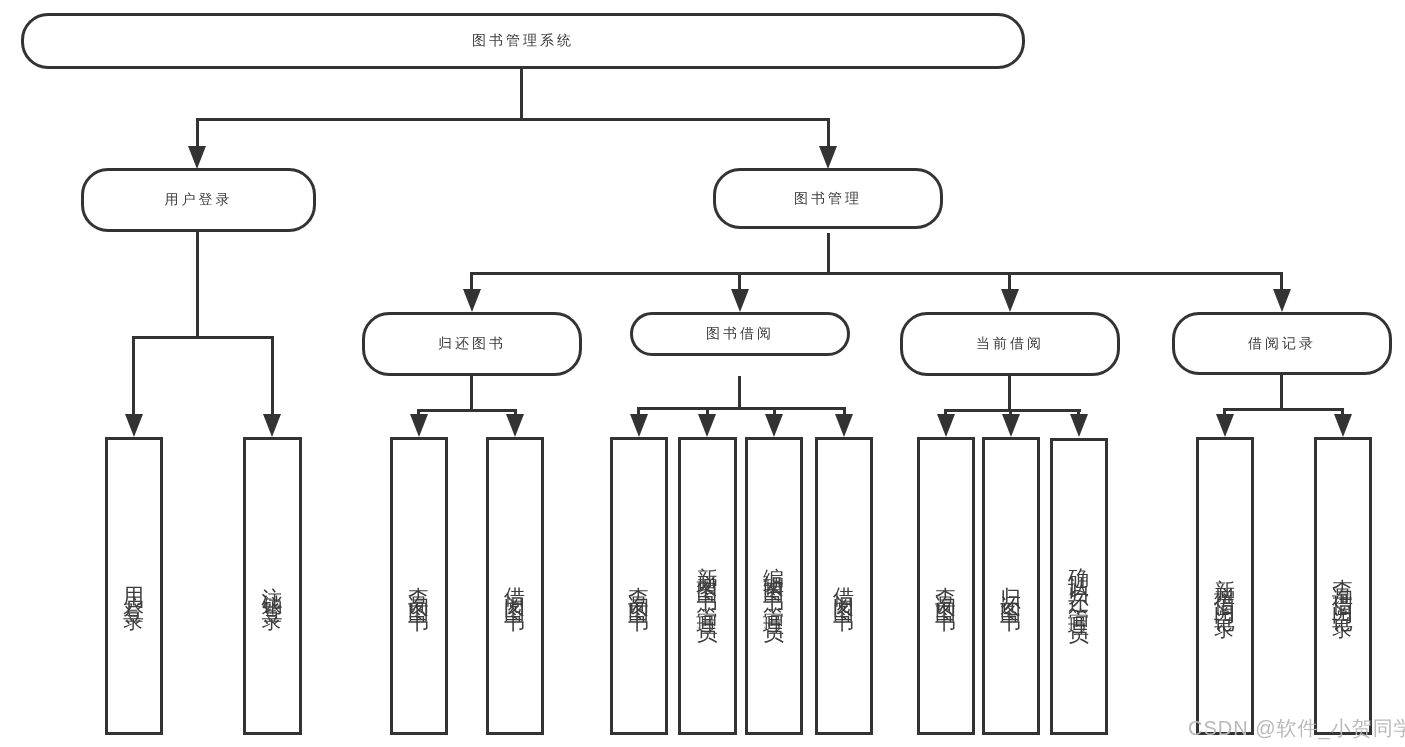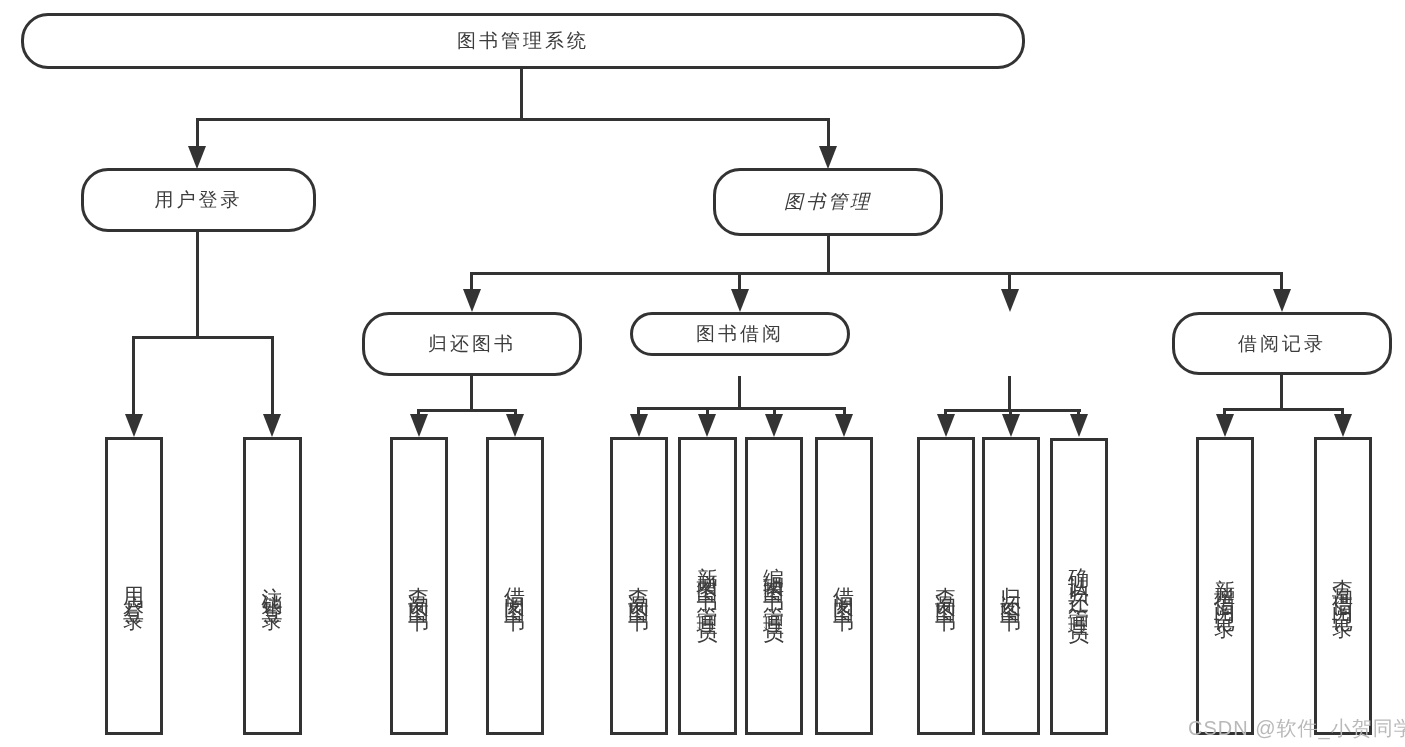--- a/index.html
+++ b/index.html
@@ -4,21 +4,21 @@
 <style>
   html,body{margin:0;padding:0;background:#ffffff;}
   #stage{
     position:relative;width:1405px;height:747px;background:#ffffff;overflow:hidden;
     font-family:"Liberation Sans","DejaVu Sans",sans-serif;
   }
   .node{
     position:absolute;box-sizing:border-box;border:3px solid #333333;background:#ffffff;
     color:#3c3c3c;display:flex;align-items:center;justify-content:center;
   }
-  .hnode{font-size:19px;letter-spacing:3px;white-space:nowrap;border-radius:27px;}
+  .hnode{font-size:14px;letter-spacing:3px;white-space:nowrap;border-radius:27px;}
   .vnode{
     writing-mode:vertical-rl;text-orientation:mixed;
     font-size:21px;letter-spacing:8px;line-height:1;
   }
   .vline{position:absolute;width:3px;background:#333333;}
   .hline{position:absolute;height:3px;background:#333333;}
   .arrowhead{
     position:absolute;width:0;height:0;
     border-left:9px solid transparent;border-right:9px solid transparent;
     border-top:23px solid #333333;
@@ -36,21 +36,21 @@
   <div class="node hnode" style="left:21px;top:13px;width:1004px;height:56px;">图书管理系统</div>
 
   <div class="vline" style="left:520px;top:69px;height:50px;"></div>
   <div class="hline" style="left:196px;top:118px;width:634px;"></div>
   <div class="vline" style="left:196px;top:118px;height:29px;"></div>
   <div class="arrowhead" style="left:188px;top:146px;"></div>
   <div class="vline" style="left:827px;top:118px;height:29px;"></div>
   <div class="arrowhead" style="left:819px;top:146px;"></div>
 
   <div class="node hnode" style="left:81px;top:168px;width:235px;height:64px;">用户登录</div>
-  <div class="node hnode" style="left:713px;top:168px;width:230px;height:68px;font-style:italic;">图书管理</div>
+  <div class="node hnode" style="left:713px;top:168px;width:230px;height:61px;">图书管理</div>
 
   <div class="vline" style="left:196px;top:232px;height:107px;"></div>
   <div class="hline" style="left:132px;top:336px;width:141px;"></div>
   <div class="vline" style="left:132px;top:336px;height:79px;"></div>
   <div class="arrowhead" style="left:125px;top:414px;"></div>
   <div class="vline" style="left:271px;top:336px;height:79px;"></div>
   <div class="arrowhead" style="left:263px;top:414px;"></div>
 
   <div class="vline" style="left:827px;top:233px;height:39px;"></div>
   <div class="hline" style="left:470px;top:272px;width:813px;"></div>
@@ -58,20 +58,21 @@
   <div class="arrowhead" style="left:463px;top:289px;"></div>
   <div class="vline" style="left:738px;top:272px;height:20px;"></div>
   <div class="arrowhead" style="left:731px;top:289px;"></div>
   <div class="vline" style="left:1008px;top:272px;height:20px;"></div>
   <div class="arrowhead" style="left:1001px;top:289px;"></div>
   <div class="vline" style="left:1280px;top:272px;height:20px;"></div>
   <div class="arrowhead" style="left:1273px;top:289px;"></div>
 
   <div class="node hnode" style="left:362px;top:312px;width:220px;height:64px;">归还图书</div>
   <div class="node hnode" style="left:630px;top:312px;width:220px;height:44px;">图书借阅</div>
+  <div class="node hnode" style="left:900px;top:312px;width:220px;height:64px;">当前借阅</div>
   <div class="node hnode" style="left:1172px;top:312px;width:220px;height:63px;">借阅记录</div>
 
   <div class="vline" style="left:470px;top:376px;height:36px;"></div>
   <div class="hline" style="left:417px;top:409px;width:100px;"></div>
   <div class="vline" style="left:417px;top:409px;height:8px;"></div>
   <div class="arrowhead" style="left:410px;top:414px;"></div>
   <div class="vline" style="left:514px;top:409px;height:8px;"></div>
   <div class="arrowhead" style="left:506px;top:414px;"></div>
 
   <div class="vline" style="left:738px;top:376px;height:34px;"></div>

